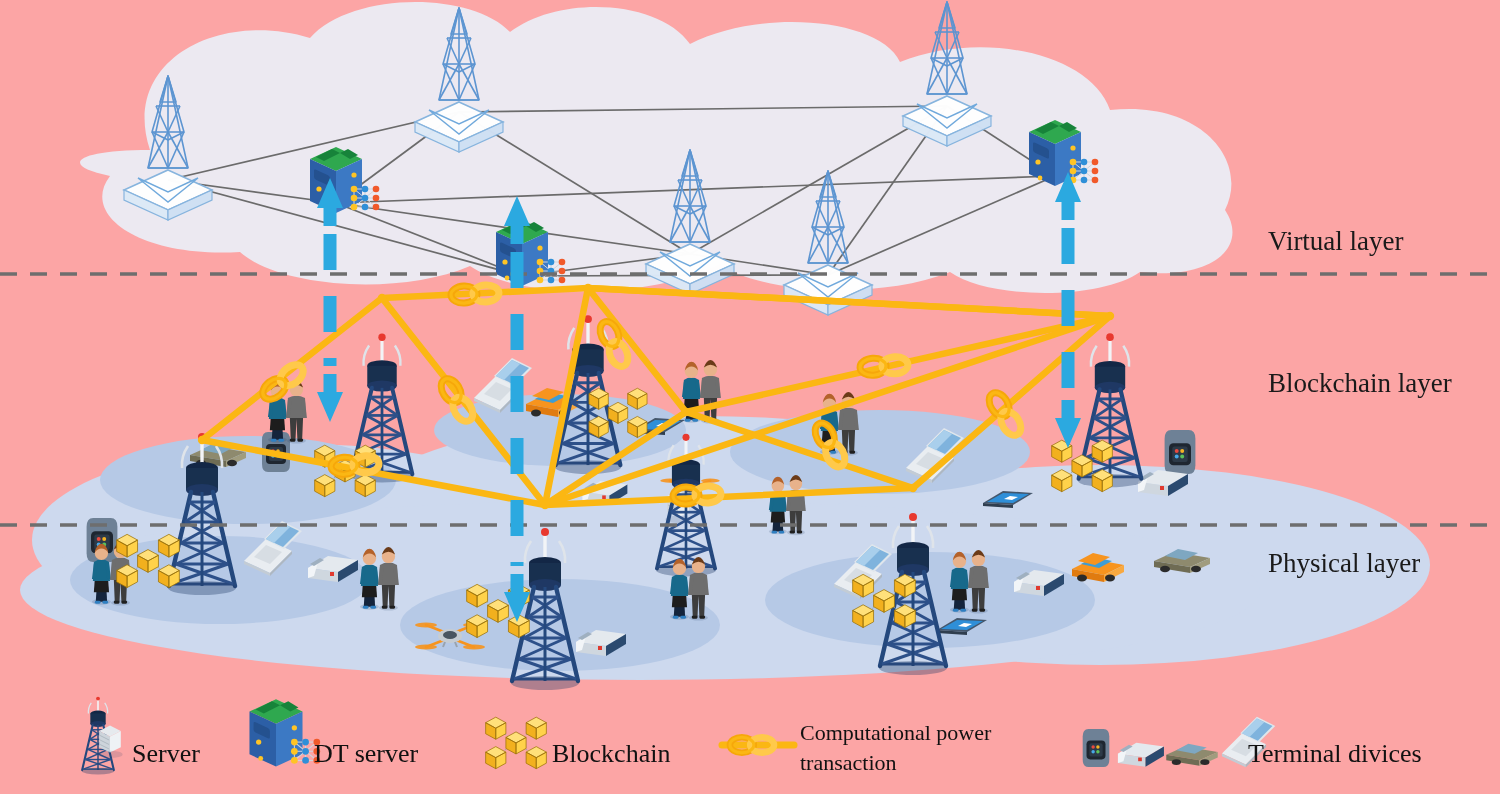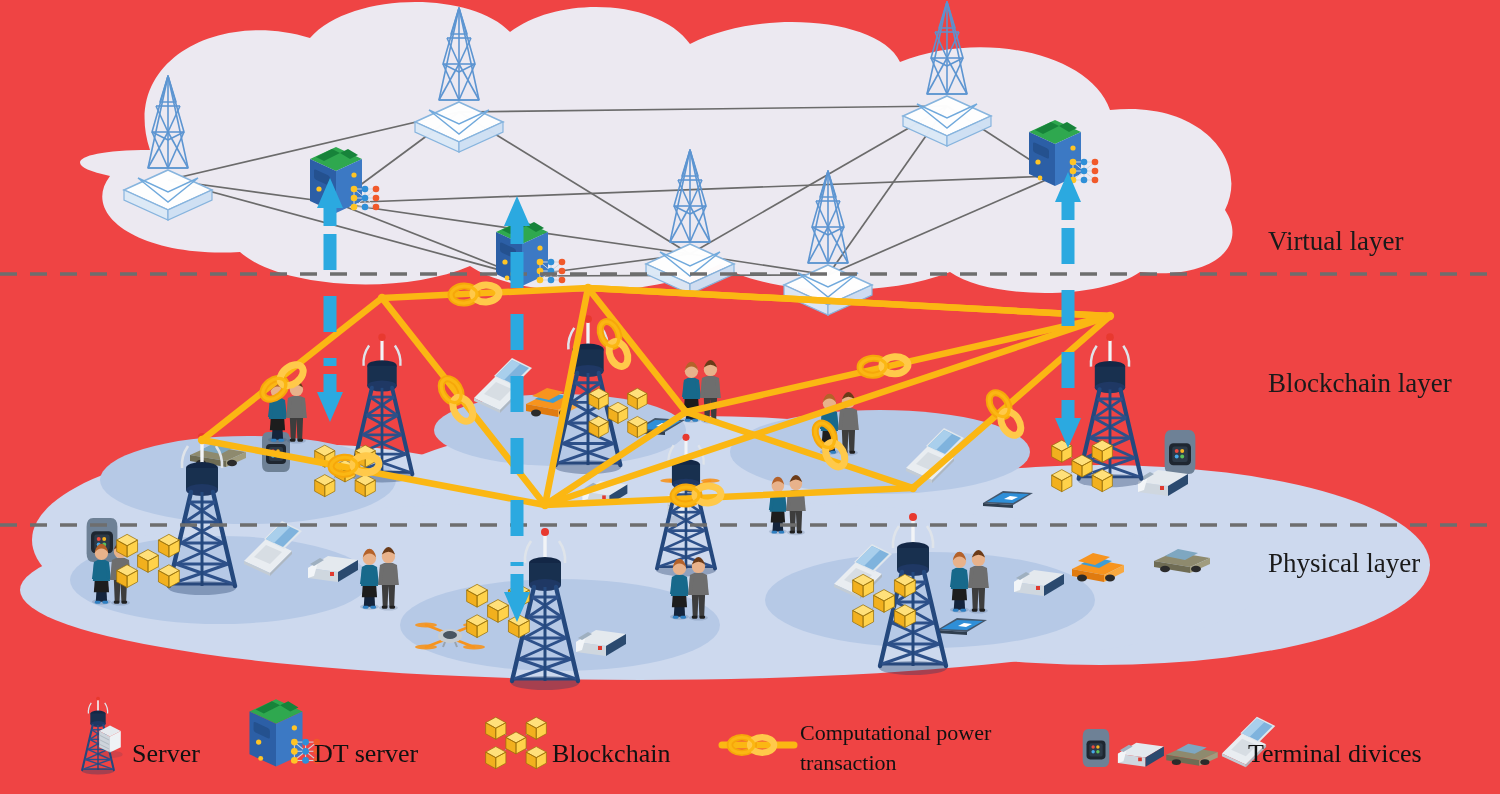--- a/index.html
+++ b/index.html
@@ -1,19 +1,19 @@
 <!DOCTYPE html>
 <html><head>
 <meta charset="utf-8">
 <title>Digital Twin Blockchain Layered Architecture</title>
 <style>
   html,body{margin:0;padding:0;background:#ffffff;}
   body{width:1500px;height:794px;overflow:hidden;
        font-family:"Liberation Serif", serif;}
-  #stage{position:relative;width:1500px;height:794px;background:#ef4444;}
+  #stage{position:relative;width:1500px;height:794px;background:#fca5a5;}
   svg#scene{position:absolute;left:0;top:0;width:1500px;height:794px;display:block;}
   .layer-label{font-family:"Liberation Serif", serif;font-size:27px;fill:#1a1a1a;}
   .legend-label{font-family:"Liberation Serif", serif;font-size:26px;fill:#111111;}
   .legend-label.small{font-size:22px;}
 </style>
 </head>
 <body>
 
 <div id="stage">
   <svg id="scene" viewBox="0 0 1500 794">

